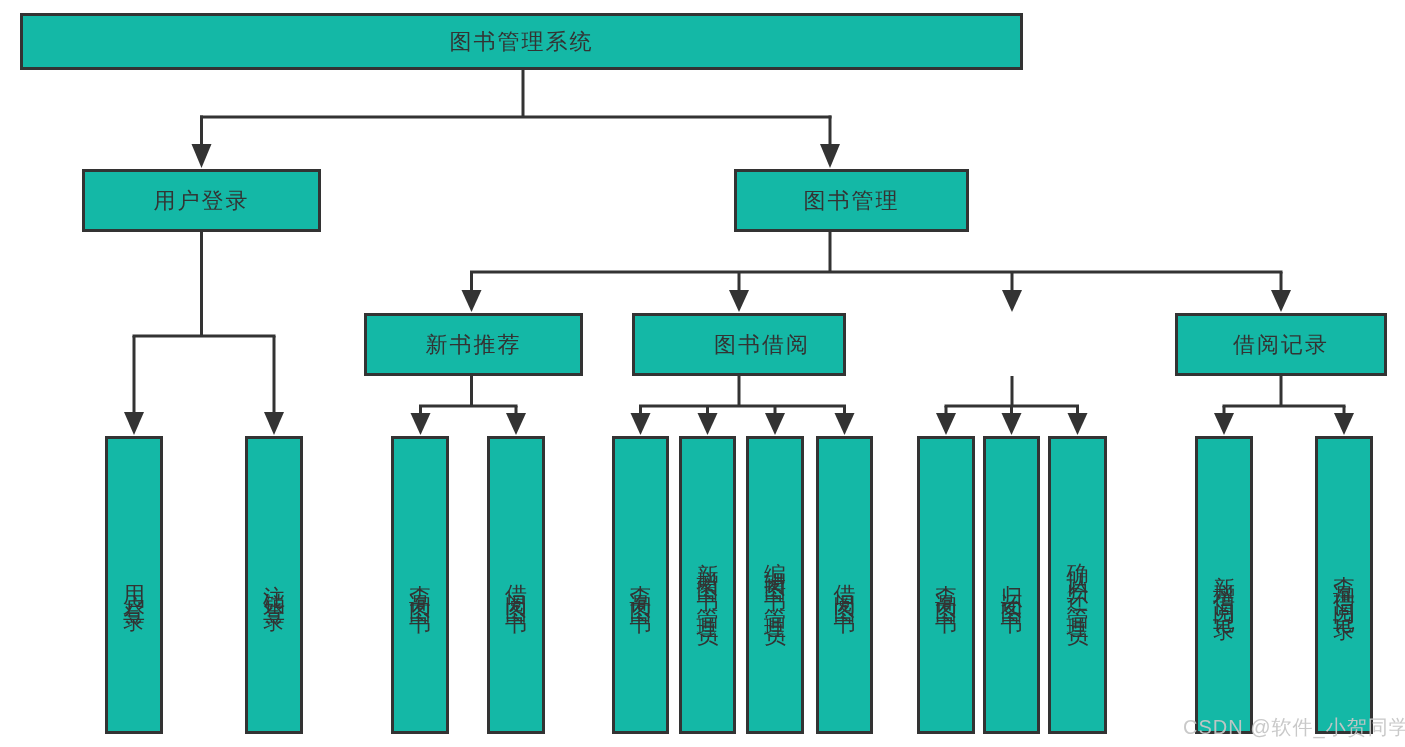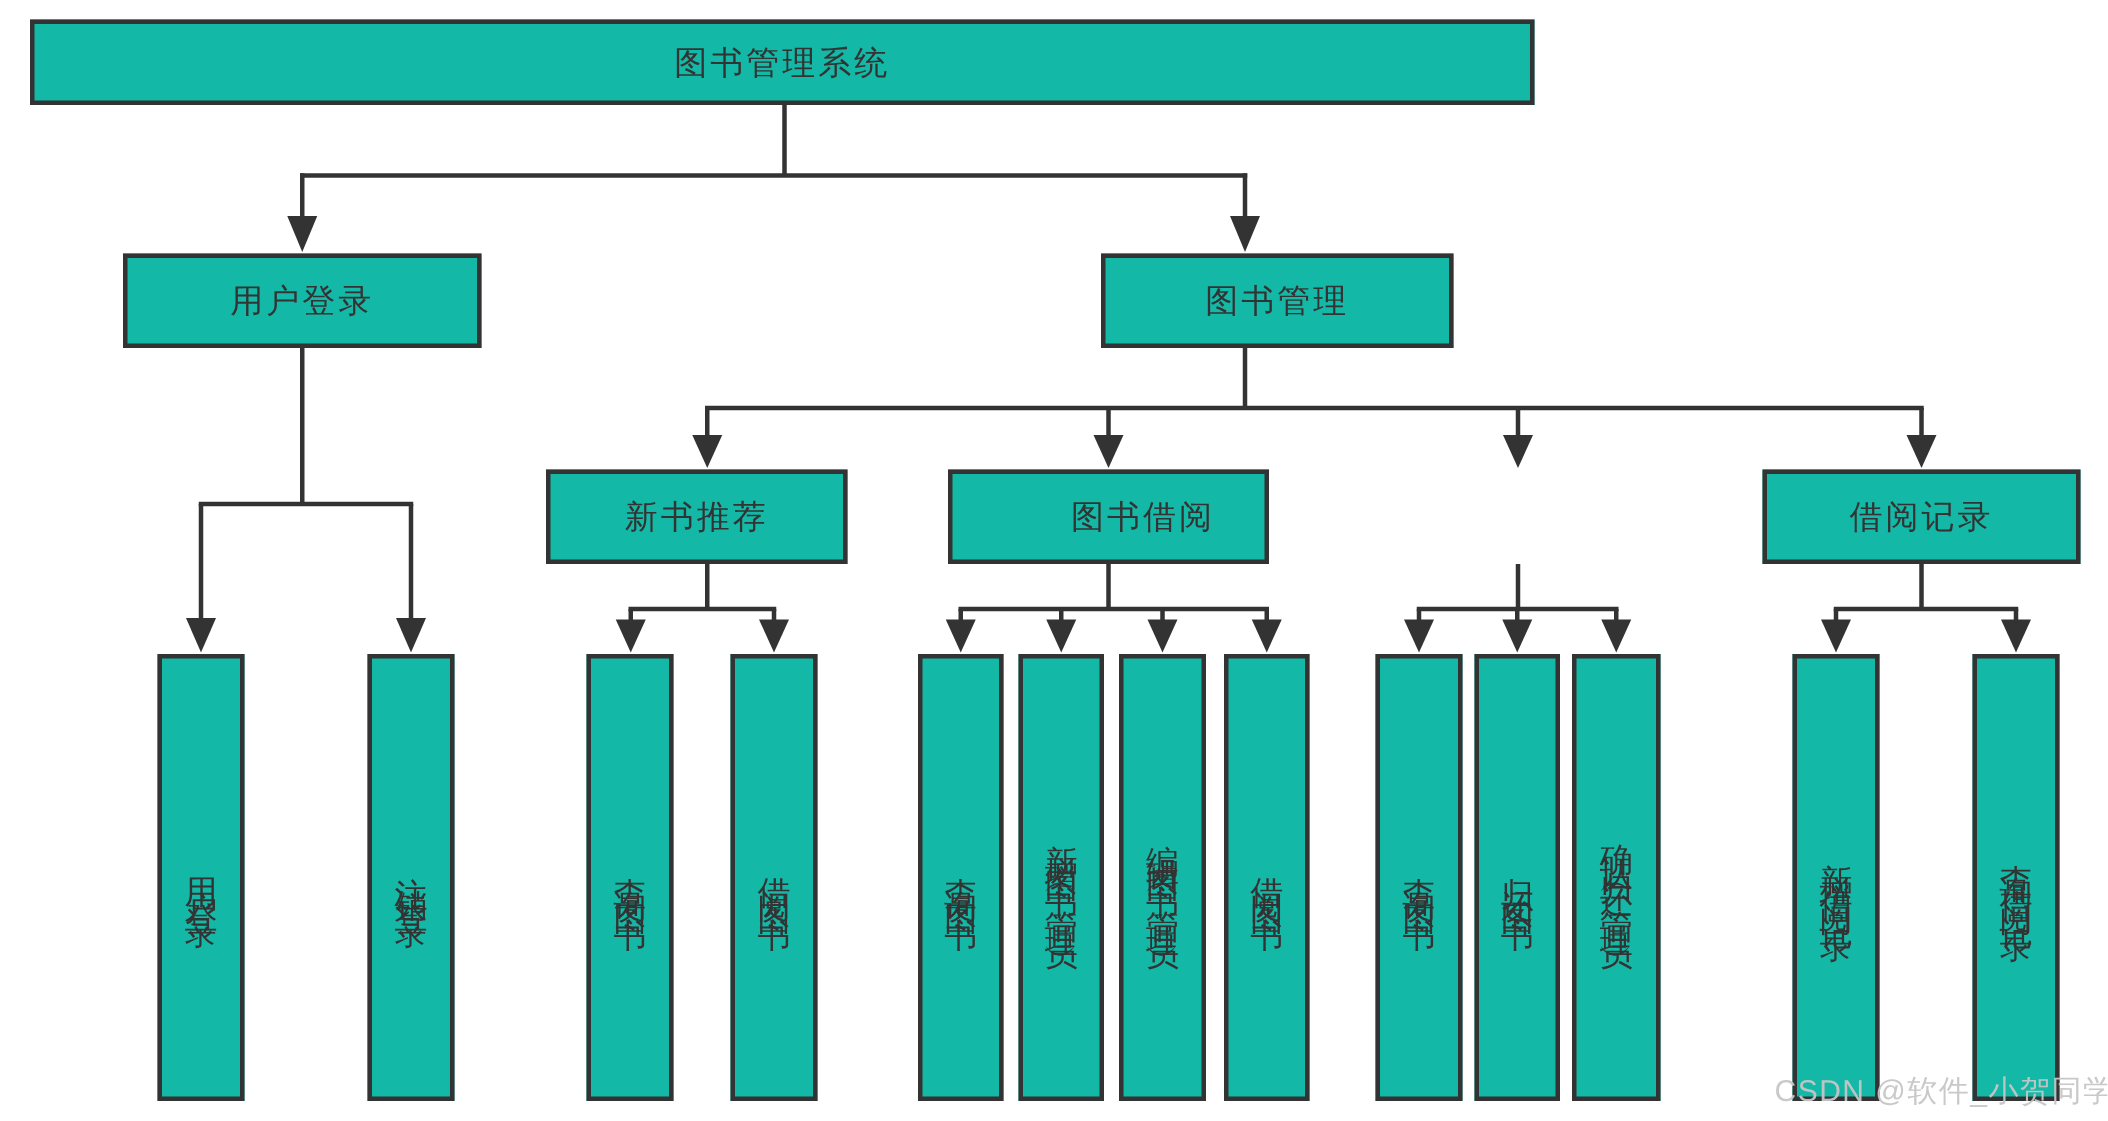--- a/index.html
+++ b/index.html
@@ -122,21 +122,21 @@
       <polygon points="1214,413 1234,413 1224,435"></polygon>
       <polygon points="1334,413 1354,413 1344,435"></polygon>
     </g>
   </svg>
 
   <div class="node hbox" style="left:20px; top:13px; width:1003px; height:57px;">图书管理系统</div>
 
   <div class="node hbox" style="left:82px; top:169px; width:239px; height:63px;">用户登录</div>
   <div class="node hbox" style="left:712px; top:169px; width:235px; height:63px;margin-left:22px;">图书管理</div>
 
-  <div class="node hbox" style="left:364px; top:313px; width:201px; height:63px;">新书推荐</div>
+  <div class="node hbox" style="left:364px; top:313px; width:219px; height:63px;">新书推荐</div>
   <div class="node hbox" style="left:632px; top:313px; width:214px; height:63px;padding-left:46px;">图书借阅</div>
   <div class="node hbox" style="left:1175px; top:313px; width:212px; height:63px;">借阅记录</div>
 
   <div class="node vbox" style="left:105px; top:436px; width:58px; height:298px;">
     <span class="vtext">用户登录</span>
   </div>
   <div class="node vbox" style="left:245px; top:436px; width:58px; height:298px;">
     <span class="vtext">注销登录</span>
   </div>
 

